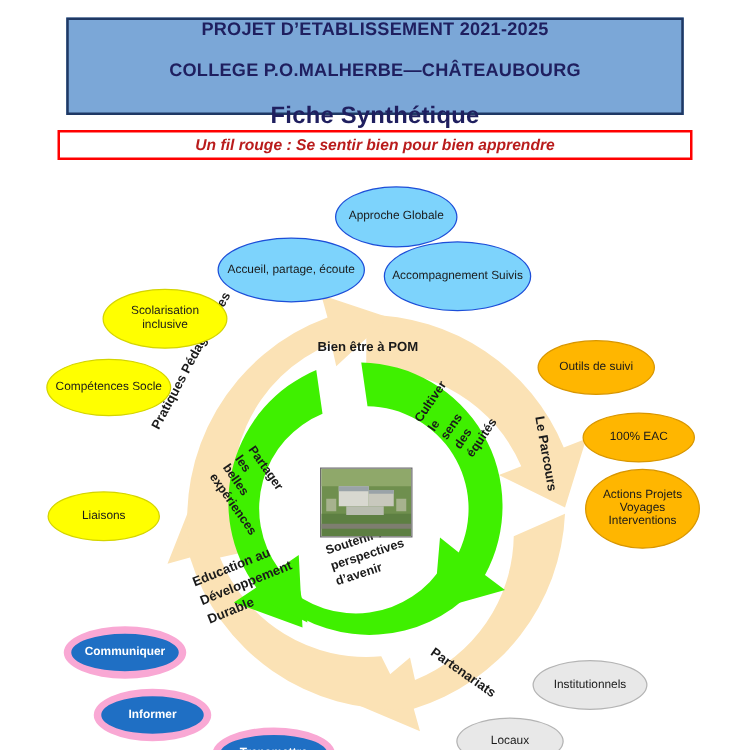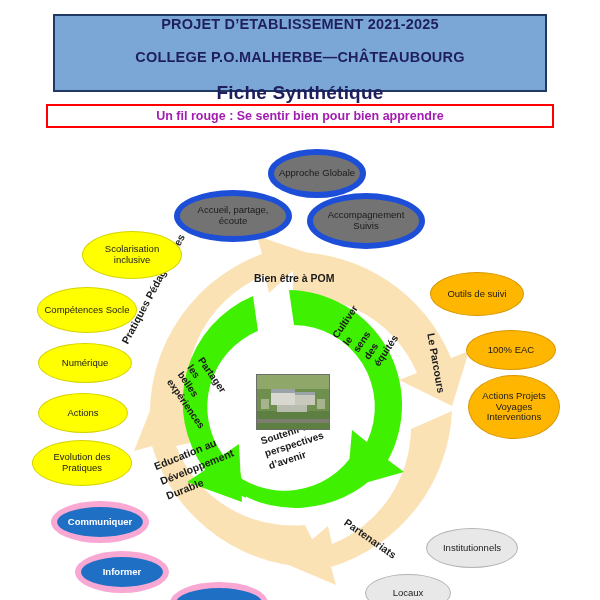--- a/index.html
+++ b/index.html
@@ -50,21 +50,22 @@
     background: #ffffff;
     border: 2px solid #ff0000;
     box-sizing: border-box;
     display: flex;
     align-items: center;
     justify-content: center;
   }
   .subtitle-text {
     font-size: 12.5px;
     font-weight: bold;
-    color: #a21caf;
+    color: #b91c1c;
+    font-style: italic;
   }
 
   
   .diagram {
     position: absolute;
     left: 0;
     top: 130px;
     width: 600px;
     height: 470px;
   }
@@ -81,21 +82,21 @@
     align-items: center;
     justify-content: center;
     text-align: center;
     border-radius: 50%;
     box-sizing: border-box;
     line-height: 1.15;
     font-size: 9.5px;
     color: #1a1a1a;
     padding: 2px 4px;
   }
-  .bubble.purple { background: #737373; border: 6px solid #1d4ed8; }
+  .bubble.purple { background: #7dd3fc; border: 1px solid #1d4ed8; }
   .bubble.yellow { background: #ffff00; border: 1px solid #d4d400; text-align: center; }
   .bubble.orange { background: #ffb600; border: 1px solid #d89600; }
   .bubble.blue   { background: #1f6fc4; border: 6px solid #f9a8d4; color: #ffffff; font-weight: bold; }
   .bubble.grey   { background: #e8e8e8; border: 1px solid #b4b4b4; }
 
   
   .ring-label {
     position: absolute;
     font-size: 10.5px;
     font-weight: bold;
@@ -250,28 +251,22 @@
   <div class="bubble purple" style="left:307px; top:63px; width:118px; height:56px;">
     <span>Accompagnement Suivis</span>
   </div>
 
   <div class="bubble yellow" style="left:82px; top:101px; width:100px; height:48px;">
     <span>Scolarisation inclusive</span>
   </div>
   <div class="bubble yellow" style="left:37px; top:157px; width:100px; height:46px;">
     <span>Compétences Socle</span>
   </div>
-  <div class="bubble yellow" style="left:38px; top:213px; width:94px; height:40px;">
-    <span>Numérique</span>
-  </div>
   <div class="bubble yellow" style="left:38px; top:263px; width:90px; height:40px;">
-    <span>Actions</span>
-  </div>
-  <div class="bubble yellow" style="left:32px; top:310px; width:100px; height:46px;">
-    <span>Evolution des Pratiques</span>
+    <span>Liaisons</span>
   </div>
 
   <div class="bubble orange" style="left:430px; top:142px; width:94px; height:44px;">
     <span>Outils de suivi</span>
   </div>
   <div class="bubble orange" style="left:466px; top:200px; width:90px; height:40px;">
     <span>100% EAC</span>
   </div>
   <div class="bubble orange" style="left:468px; top:245px; width:92px; height:64px;">
     <span>Actions Projets Voyages Interventions</span>

